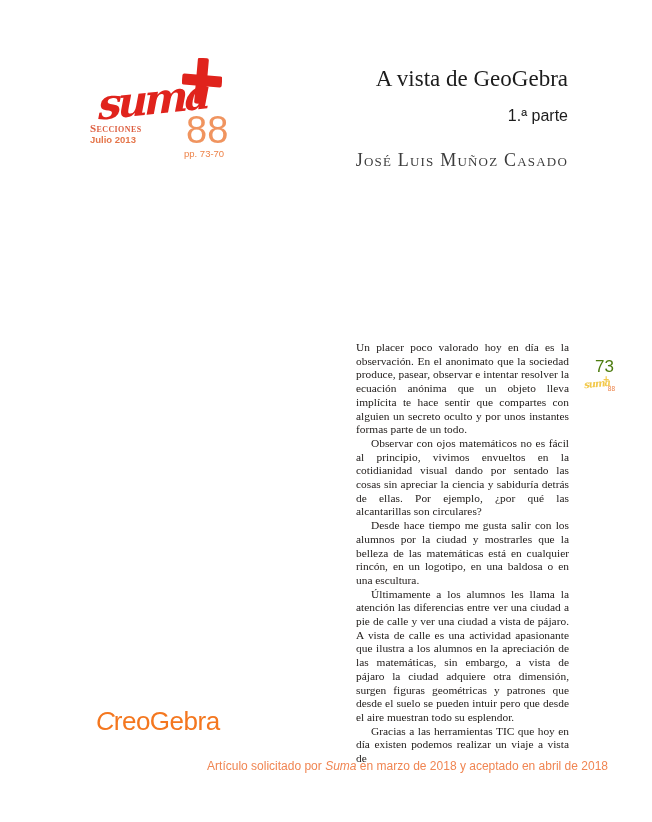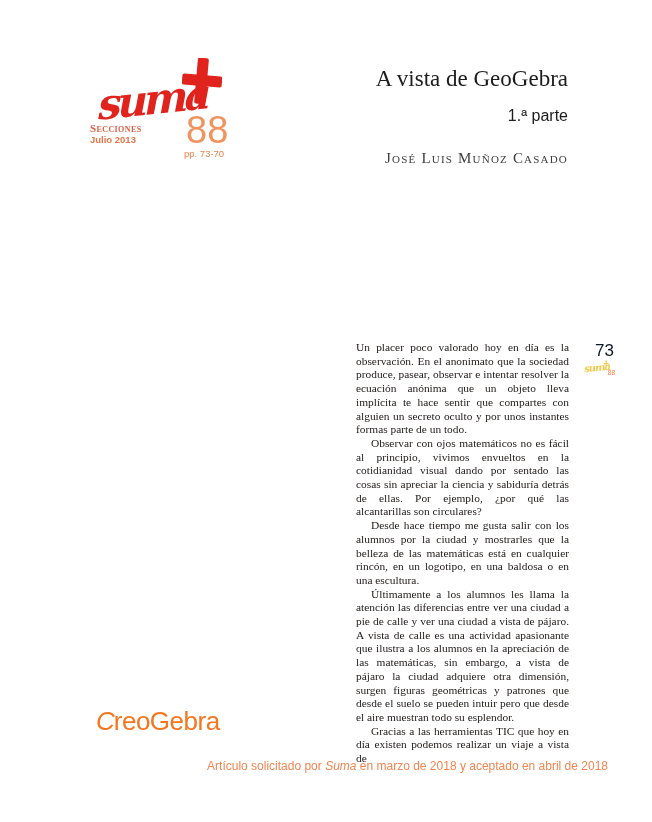--- a/index.html
+++ b/index.html
@@ -56,30 +56,31 @@
     color:#1c1c1c;white-space:nowrap;
   }
   .article-subtitle{
     font-family:"Liberation Sans", sans-serif;
     font-size:16px;line-height:20px;margin-top:14px;
     color:#1c1c1c;
   }
   .article-author{
     font-family:"Liberation Serif", serif;
     font-variant:small-caps;
-    font-size:15px;letter-spacing:1.2px;
+    font-size:18px;letter-spacing:1.2px;
     color:#3c3c3c;margin-top:24px;white-space:nowrap;
   }
 
   
   .page-marker{position:absolute;left:574px;top:341px;width:44px;text-align:right;}
   .page-number{
     font-family:"Liberation Sans", sans-serif;
-    font-size:17px;font-weight:400;color:#0f172a;
+    font-size:17px;font-weight:400;color:#4d7c0f;
     padding-right:4px;
+    margin-top:16px;
   }
   .mini-logo{position:relative;height:18px;margin-top:-1px;}
   .mini-suma{
     position:absolute;right:8px;top:2px;
     font-family:"DejaVu Serif", serif;
     font-style:italic;font-weight:bold;
     font-size:10px;letter-spacing:-1px;
     color:#f2c94c;transform:rotate(-6deg);
   }
   .mini-plus{

